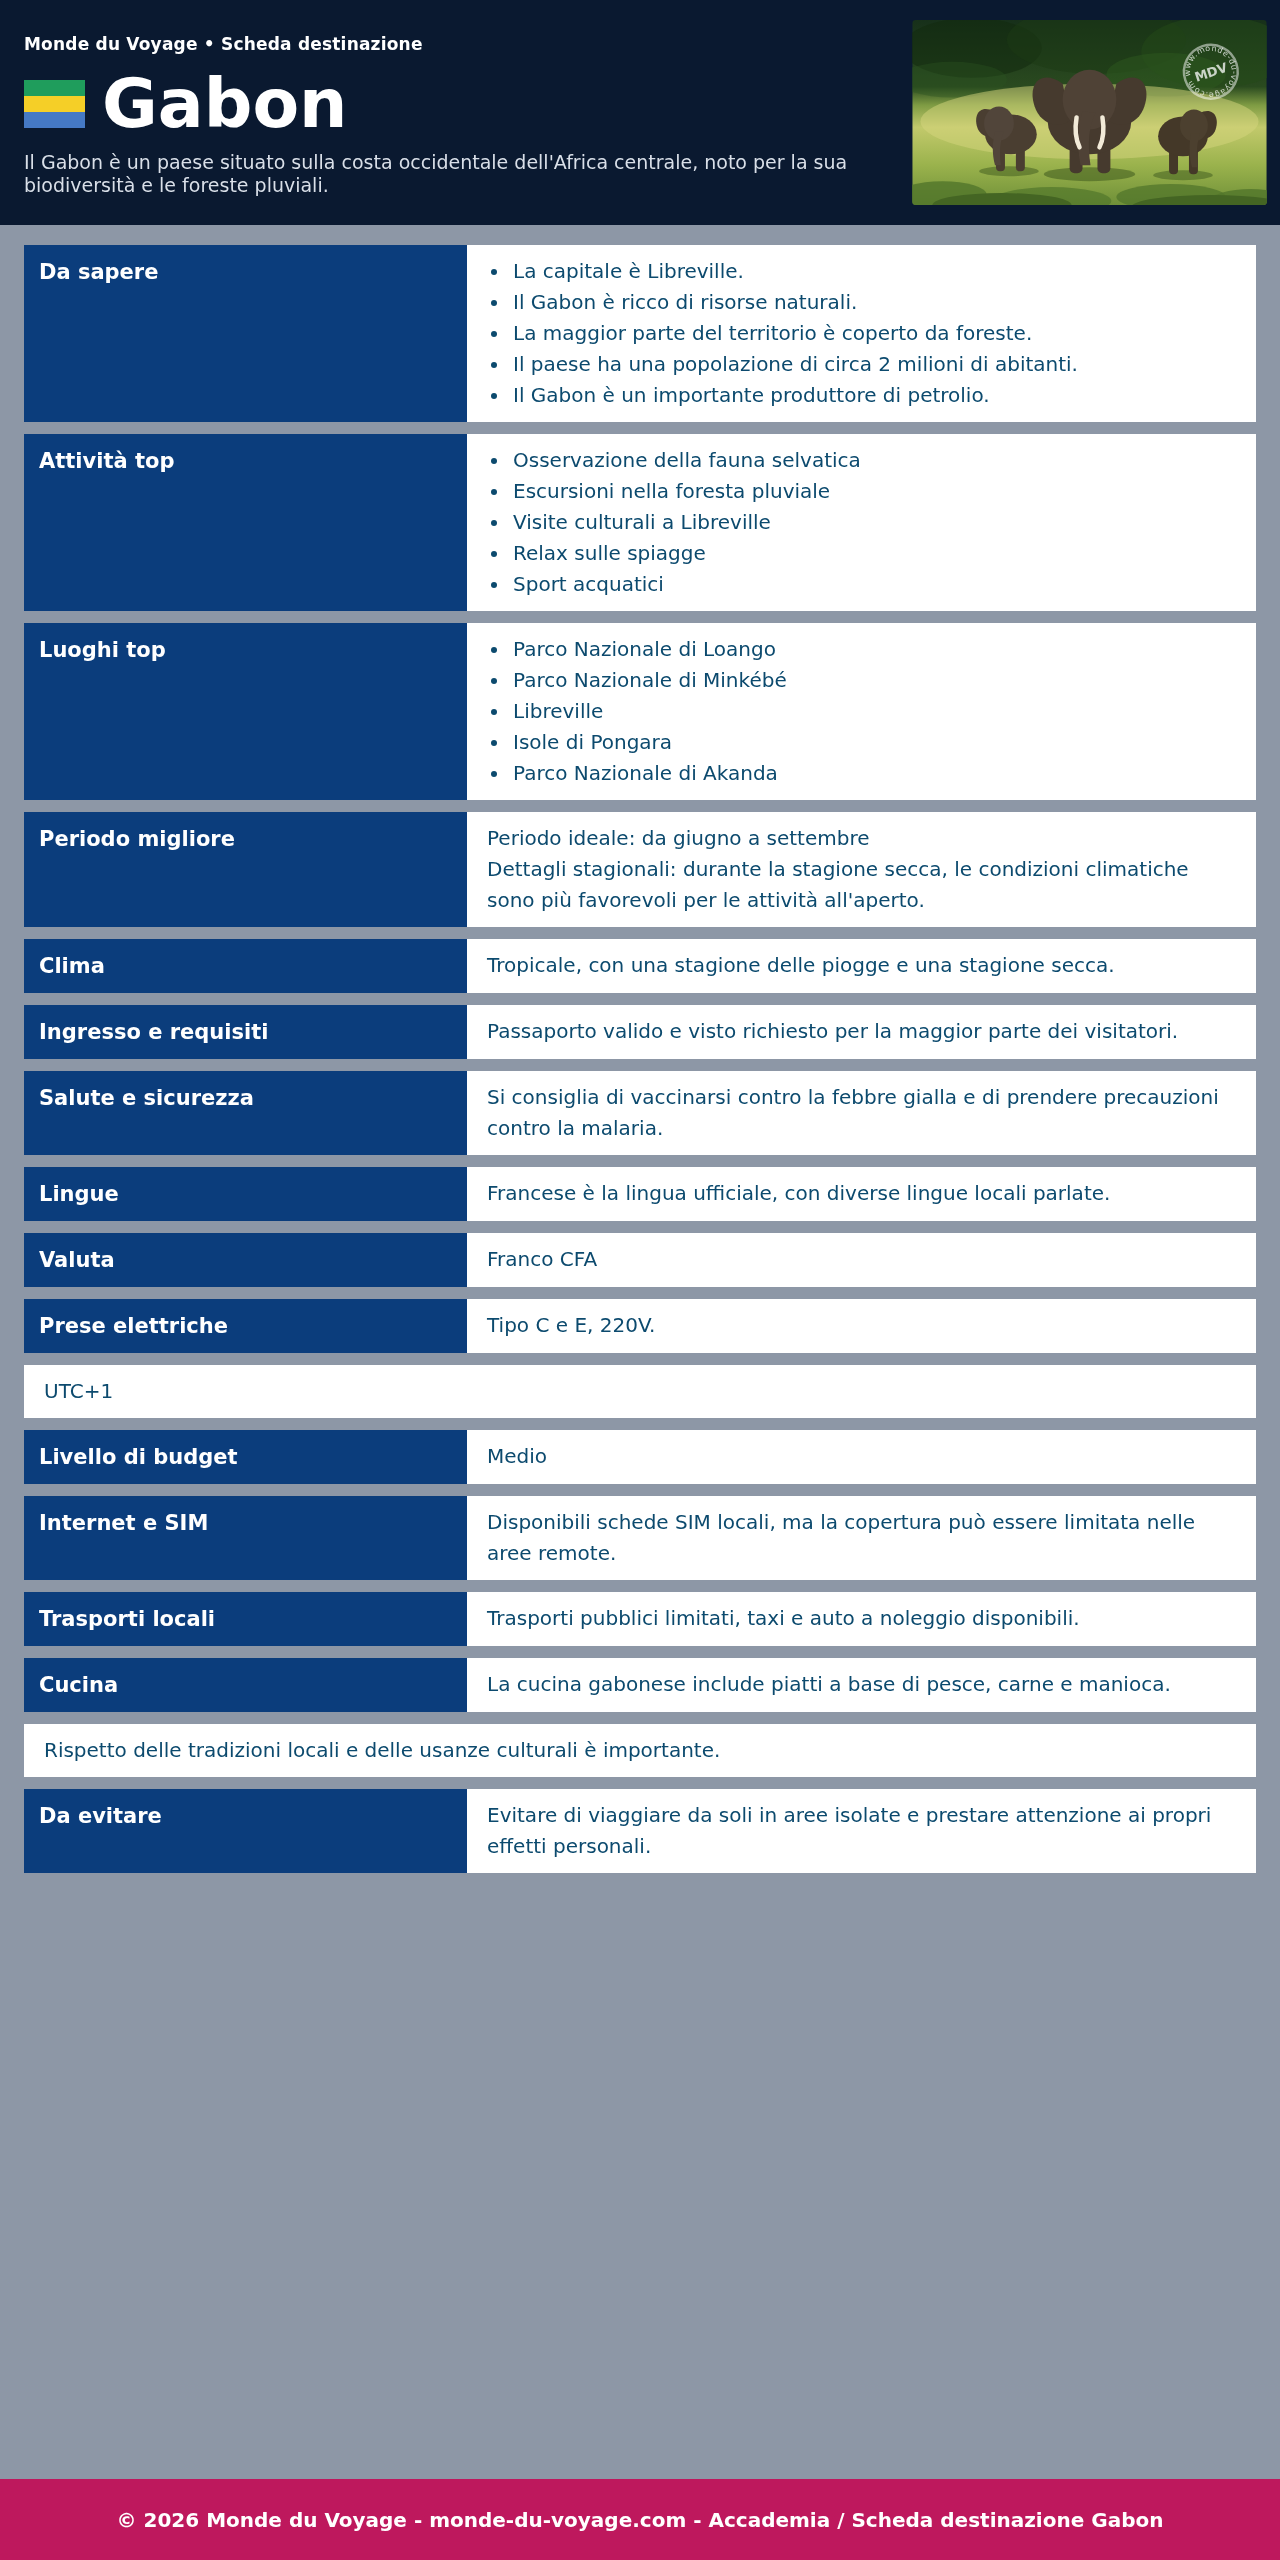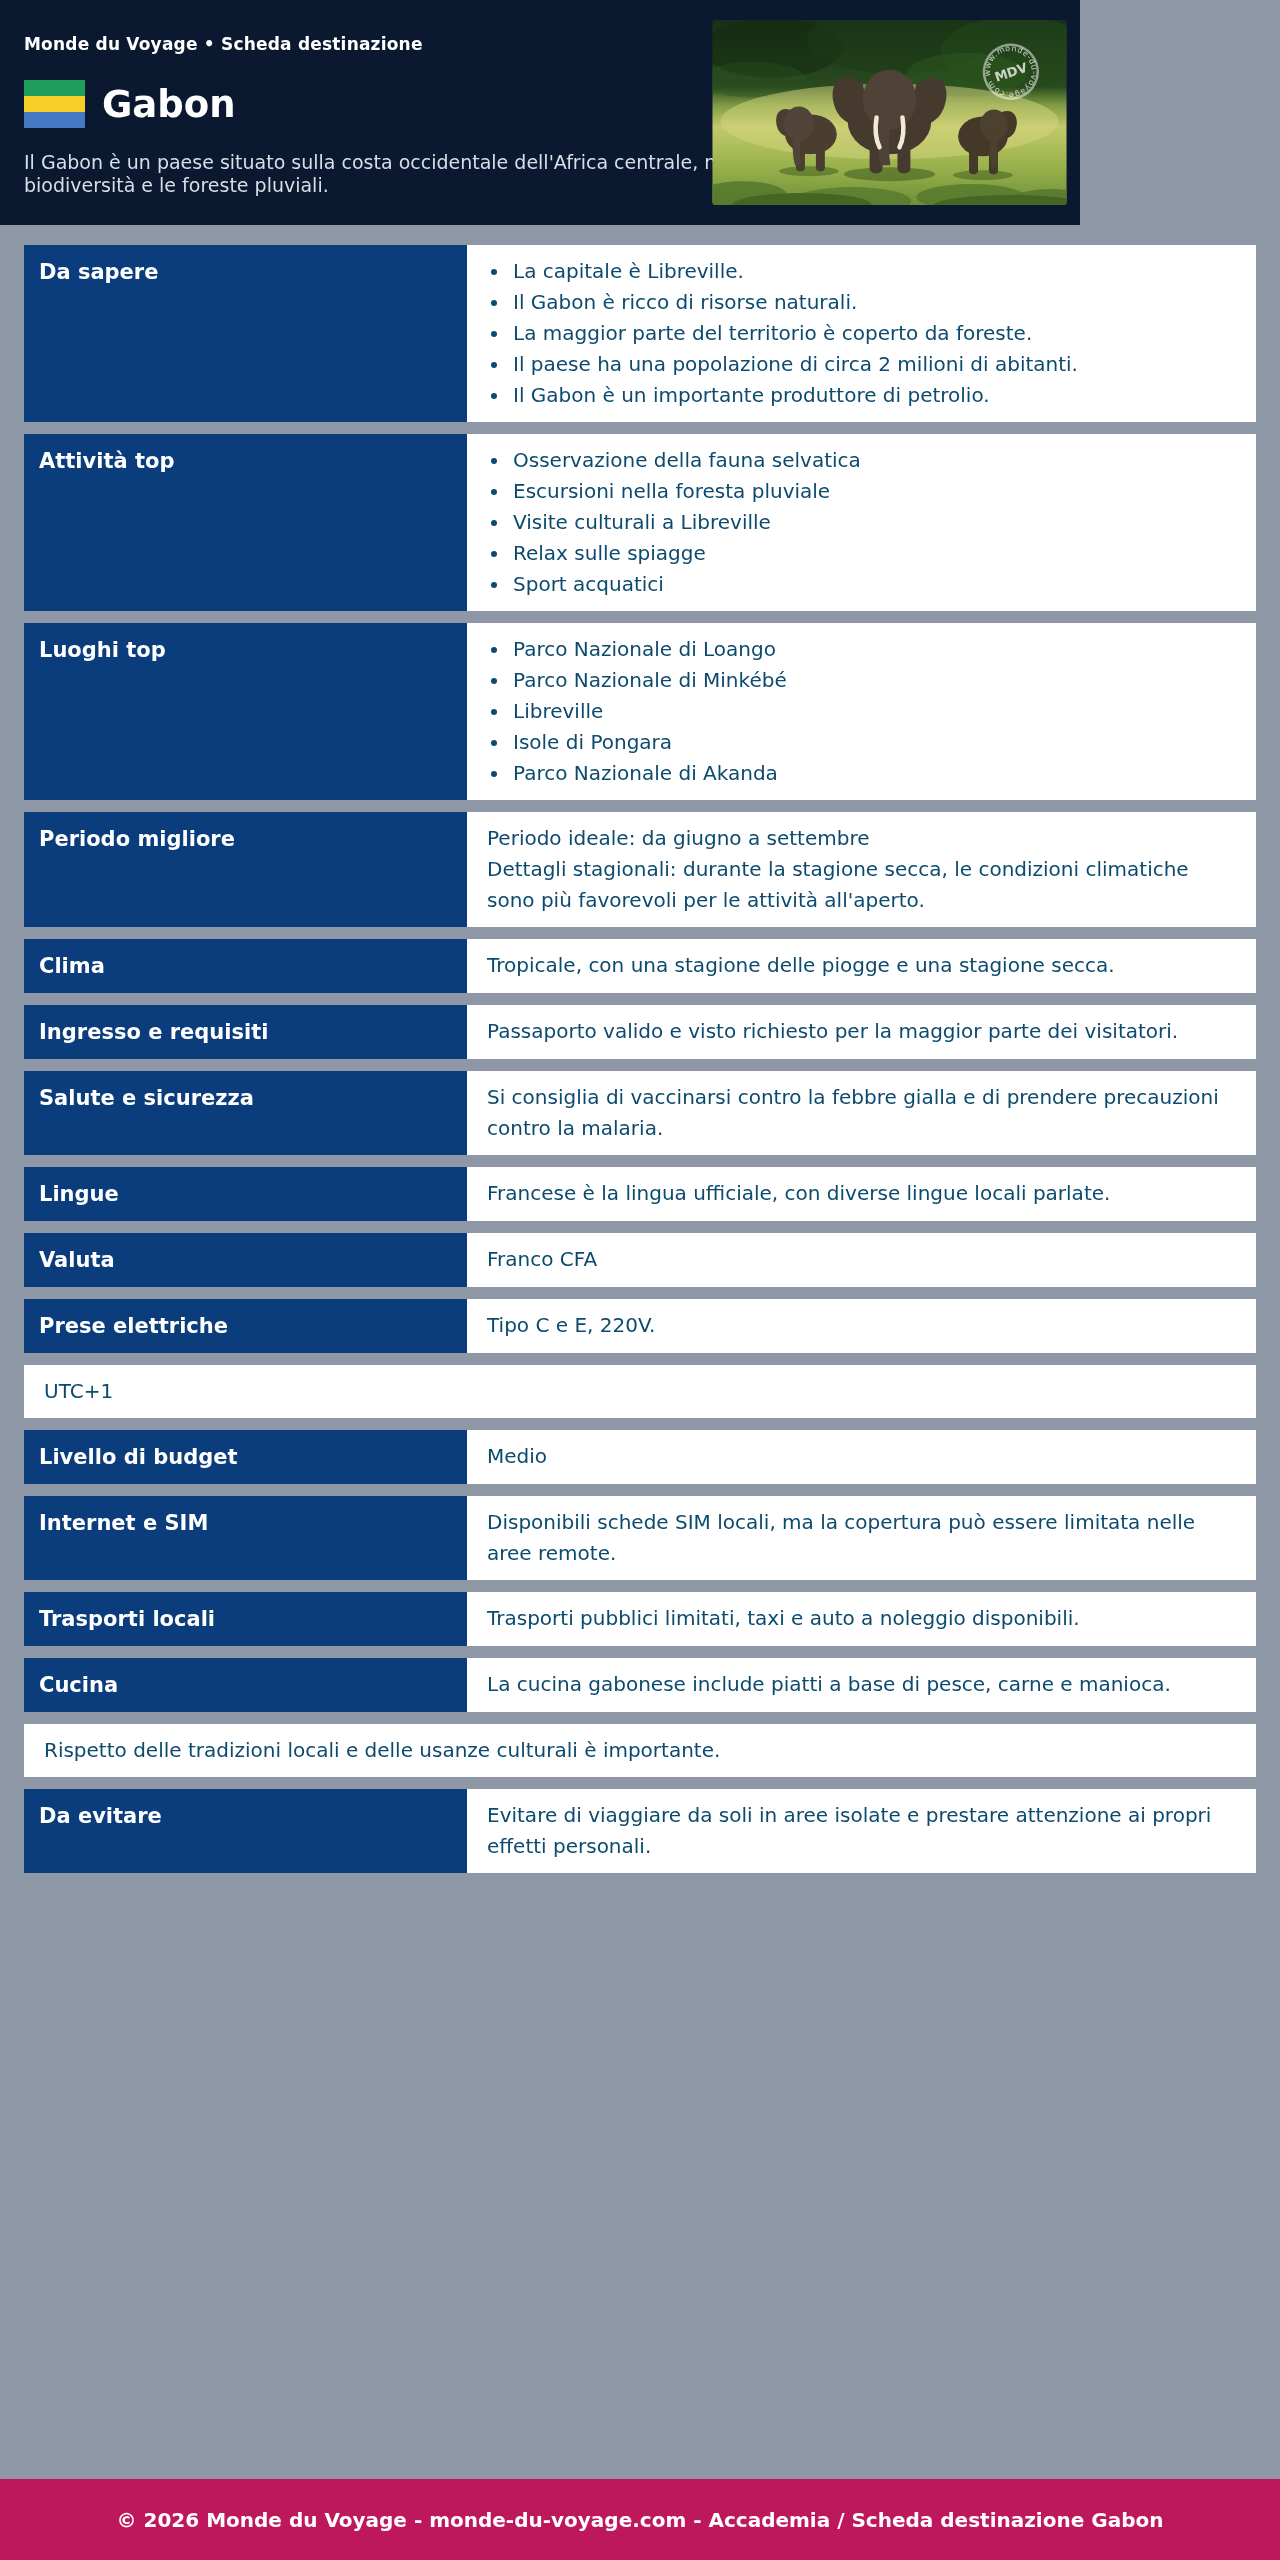--- a/index.html
+++ b/index.html
@@ -7,38 +7,38 @@
   body {
     width: 1280px; height: 2560px;
     position: relative;
     background: #8D97A6;
     font-family: "DejaVu Sans", "Liberation Sans", sans-serif;
     overflow: hidden;
   }
   
   .header {
     position: relative;
-    width: 1080px; height: 225px;
+    width: 1280px; height: 225px;
     background: #0A1930;
     padding: 34px 0 0 24px;
     color: #ffffff;
   }
   .brand {
     font-size: 17px; font-weight: bold; letter-spacing: .2px;
     color: #ffffff;
   }
   .title-row { display: flex; align-items: center; margin-top: 16px; height: 68px; }
   .flag {
     width: 61px; height: 48px; display: flex; flex-direction: column;
     flex-shrink: 0;
   }
   .flag .stripe { flex: 1; }
   .page-title {
     margin: 0 0 0 17px;
-    font-size: 37px; font-weight: bold; line-height: 1;
+    font-size: 68px; font-weight: bold; line-height: 1;
     color: #ffffff;
   }
   .desc {
     margin-top: 13px;
     font-size: 19px; line-height: 23px;
     color: #D9DFE8;
     max-width: 845px;
   }
   .photo {
     position: absolute; top: 20px; right: 13px;

